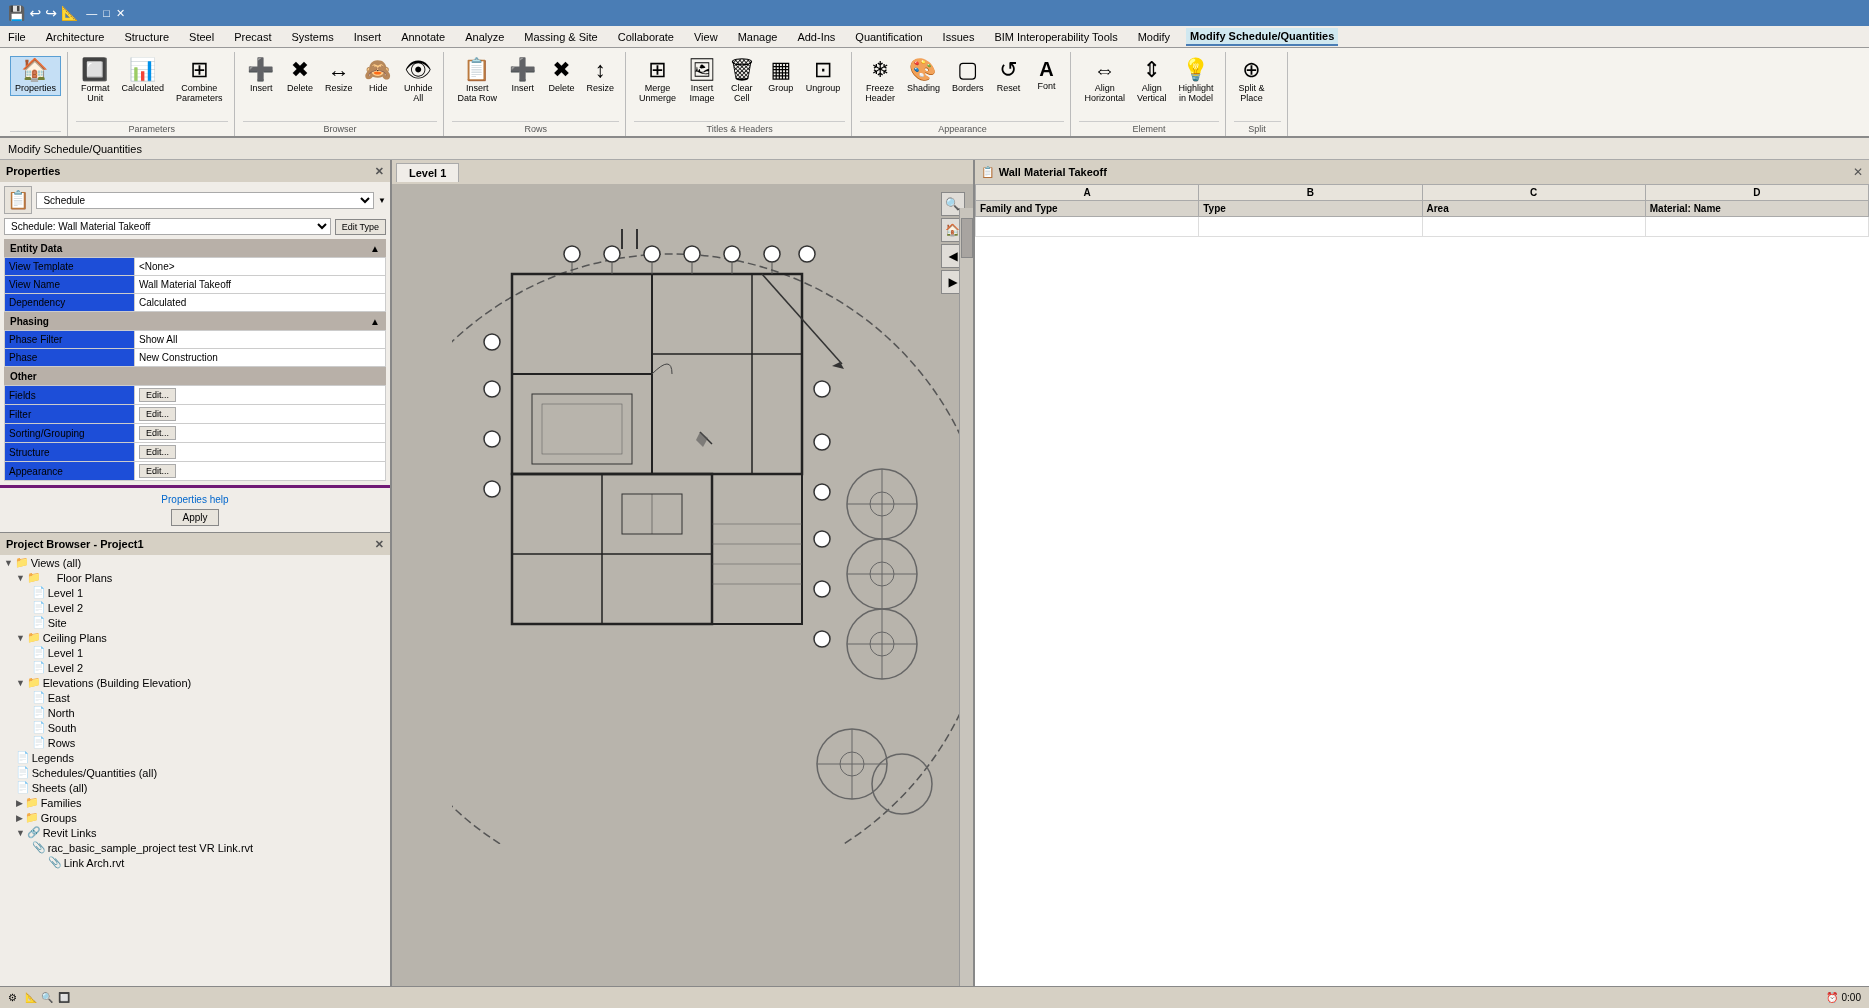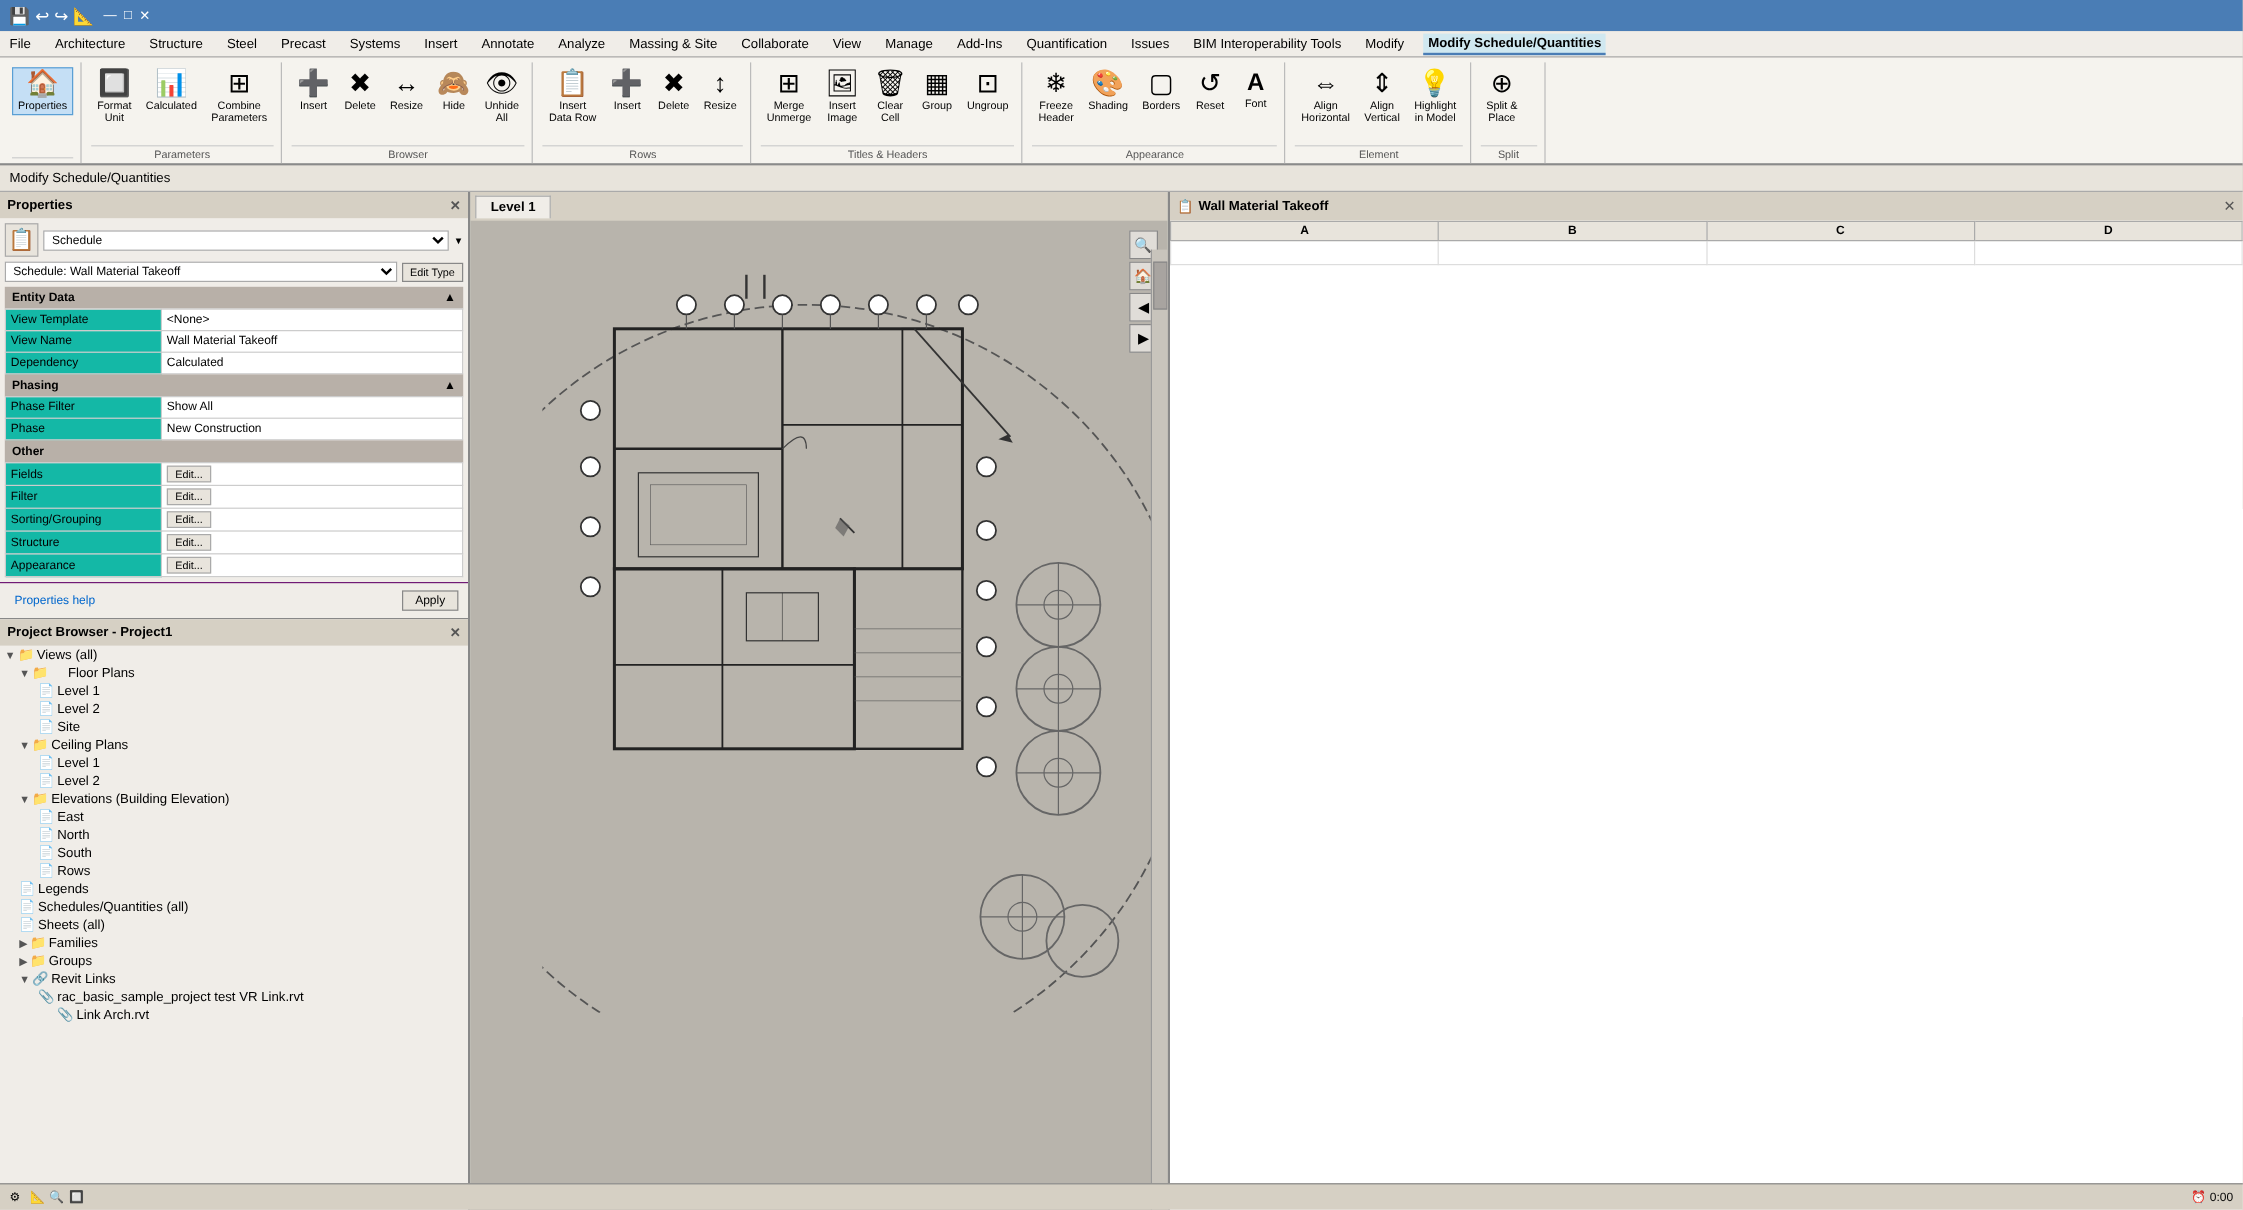--- a/index.html
+++ b/index.html
@@ -32,37 +32,37 @@
 
     
     #left-panel { width: 392px; display: flex; flex-direction: column; background: #f0ede8; border-right: 2px solid #888; }
     #properties-panel { flex: 0 0 auto; border-bottom: 1px solid #888; }
     #properties-header { background: #d6d0c4; display: flex; justify-content: space-between; align-items: center; padding: 2px 6px; height: 22px; }
     #properties-header span { font-size: 11px; font-weight: bold; }
     #properties-body { background: #f0ede8; padding: 4px; }
     .entity-data-header { background: #b8b0a8; padding: 2px 6px; height: 18px; display: flex; align-items: center; font-size: 10px; font-weight: bold; }
     .prop-table { width: 100%; border-collapse: collapse; }
     .prop-table td { border: 1px solid #ccc; padding: 2px 4px; font-size: 10px; height: 18px; }
-    .prop-table td:first-child { background: #14b8a6; width: 130px; }
+    .prop-table td:first-child { background: #1d4ed8; width: 130px; }
     .prop-table td:last-child { background: white; }
     .other-header { background: #b8b0a8; padding: 2px 6px; height: 18px; display: flex; align-items: center; font-size: 10px; font-weight: bold; }
     .edit-btn { background: #e8e4dc; border: 1px solid #aaa; font-size: 9px; padding: 1px 6px; cursor: pointer; }
 
     
     #project-browser { flex: 1; overflow-y: auto; }
     #browser-header { background: #d6d0c4; display: flex; justify-content: space-between; align-items: center; padding: 2px 6px; height: 22px; }
     #browser-header span { font-size: 11px; font-weight: bold; }
     .tree-item { display: flex; align-items: center; padding: 1px 0; font-size: 11px; cursor: pointer; white-space: nowrap; }
     .tree-indent-1 { padding-left: 16px; }
     .tree-indent-2 { padding-left: 32px; }
     .tree-indent-3 { padding-left: 48px; }
     .expand-icon { font-size: 9px; margin-right: 2px; color: #555; }
     .properties-help { color: #0066cc; cursor: pointer; font-size: 10px; padding: 2px 6px; }
     .apply-btn { background: #e8e4dc; border: 1px solid #888; font-size: 10px; padding: 2px 10px; cursor: pointer; float: right; margin: 2px; }
-    #help-apply { display: flex; justify-content: space-between; align-items: center; padding: 4px 6px; border-top: 1px solid #701a75; }
+    #help-apply { display: flex; justify-content: space-between; align-items: center; padding: 4px 6px; border-top: 3px solid #701a75; flex-direction: column; }
 
     
     #viewport { flex: 1; background: #c8c4bc; position: relative; overflow: hidden; }
     #viewport-tabs { background: #d6d0c4; display: flex; align-items: center; height: 24px; }
     .vp-tab { padding: 3px 12px; font-size: 11px; cursor: pointer; border: 1px solid #aaa; border-bottom: none; background: #e8e4dc; margin-left: 4px; }
     .vp-tab.active { background: #f0ede8; font-weight: bold; }
     #viewport-canvas { width: 100%; height: calc(100% - 24px); background: #b8b4ac; position: relative; display: flex; align-items: center; justify-content: center; overflow: hidden; }
     #nav-bar { position: absolute; right: 8px; top: 8px; display: flex; flex-direction: column; gap: 2px; }
     .nav-btn { width: 24px; height: 24px; background: #e0ddd8; border: 1px solid #888; display: flex; align-items: center; justify-content: center; cursor: pointer; font-size: 12px; }
 
@@ -620,20 +620,26 @@
     <div style="background:white;flex:1;overflow:auto;">
 
       <table style="width:100%;border-collapse:collapse;">
         <thead>
           <tr>
             <th style="border:1px solid #aaa;padding:2px 4px;font-size:10px;background:#e8e4dc;text-align:center;width:25%;">A</th>
             <th style="border:1px solid #aaa;padding:2px 4px;font-size:10px;background:#e8e4dc;text-align:center;width:25%;">B</th>
             <th style="border:1px solid #aaa;padding:2px 4px;font-size:10px;background:#e8e4dc;text-align:center;width:25%;">C</th>
             <th style="border:1px solid #aaa;padding:2px 4px;font-size:10px;background:#e8e4dc;text-align:center;width:25%;">D</th>
           </tr>
+          <tr>
+            <th style="border:1px solid #aaa;padding:2px 4px;font-size:10px;background:#d8d4cc;text-align:left;">Family and Type</th>
+            <th style="border:1px solid #aaa;padding:2px 4px;font-size:10px;background:#d8d4cc;text-align:left;">Type</th>
+            <th style="border:1px solid #aaa;padding:2px 4px;font-size:10px;background:#d8d4cc;text-align:left;">Area</th>
+            <th style="border:1px solid #aaa;padding:2px 4px;font-size:10px;background:#d8d4cc;text-align:left;">Material: Name</th>
+          </tr>
         </thead>
         <tbody>
 
           <tr style="height:20px;">
             <td style="border:1px solid #ddd;"></td>
             <td style="border:1px solid #ddd;"></td>
             <td style="border:1px solid #ddd;"></td>
             <td style="border:1px solid #ddd;"></td>
           </tr>
         </tbody>

